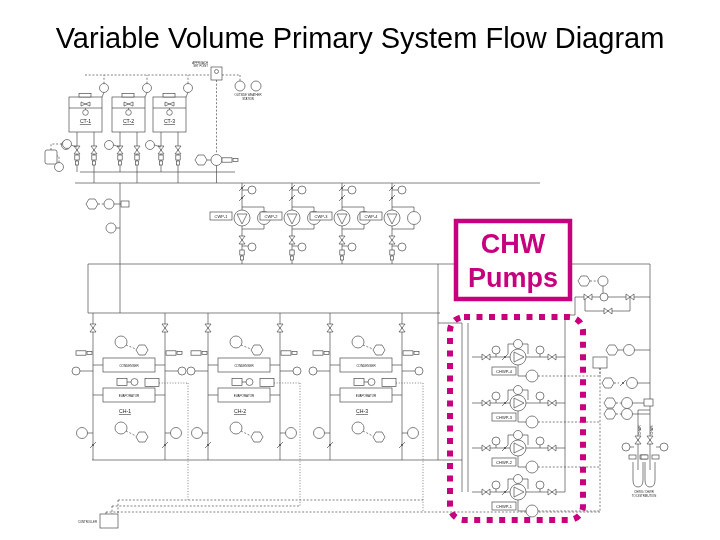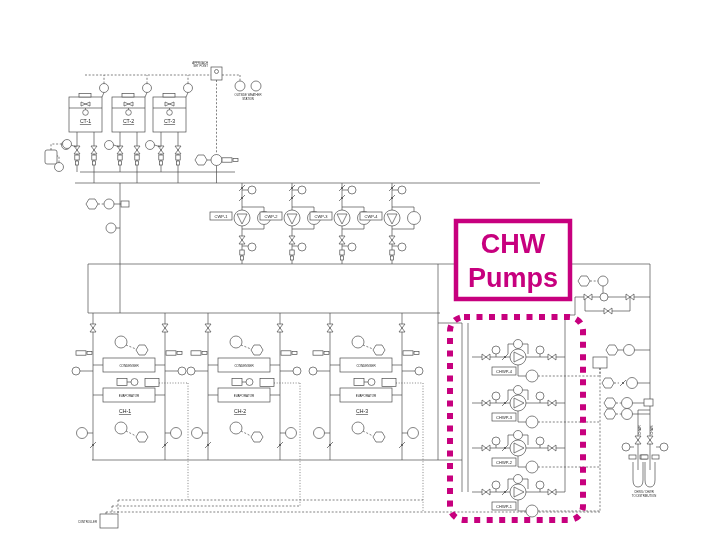--- a/index.html
+++ b/index.html
@@ -15,20 +15,21 @@
   text{fill:#1c1c1c;font-family:"Liberation Sans",sans-serif;}
   .t3{font-size:3px;} .t28{font-size:2.8px;} .t4{font-size:4px;} .t5{font-size:5.2px;}
   .accent-box{fill:#fff;stroke:#C7007E;stroke-width:4.5;}
   .accent-dash{fill:none;stroke:#C7007E;stroke-width:6;stroke-dasharray:6 6.5;}
   .accent-text{fill:#C7007E;font-size:27px;font-weight:bold;}
 </style>
 </head>
 <body>
 
 <div class="slide">
+  <h1 class="slide-title">Variable Volume Primary System Flow Diagram</h1>
 
   <svg width="720" height="540" viewBox="0 0 720 540">
     <defs>
       <g id="vh">
           <path class="sym" d="M-4,-3 L-4,3 L4,-3 L4,3 Z"></path>
         </g>
       <g id="vv">
           <path class="sym" d="M-3,-4 L3,-4 L-3,4 L3,4 Z"></path>
         </g>
       <g id="gg">

